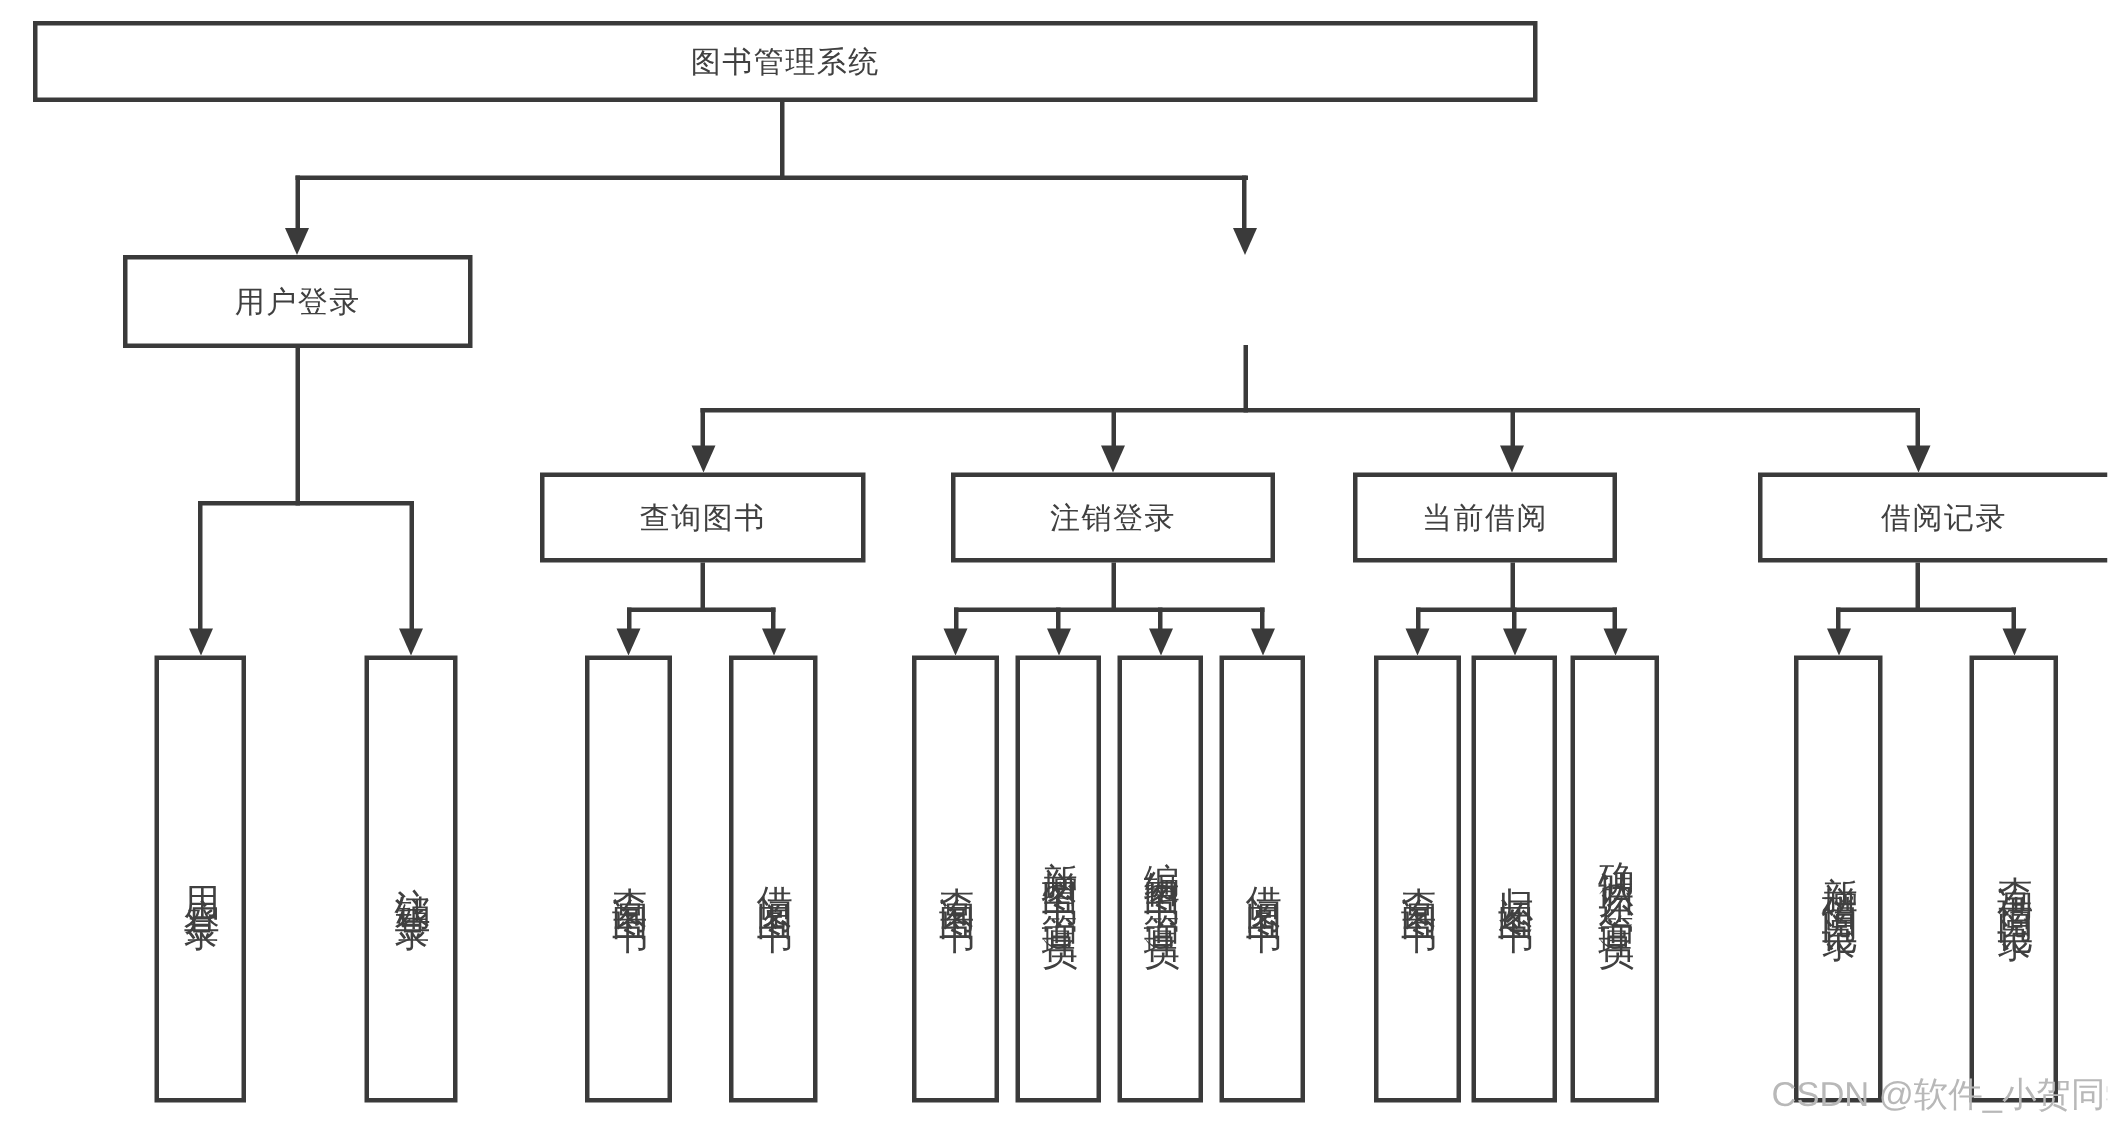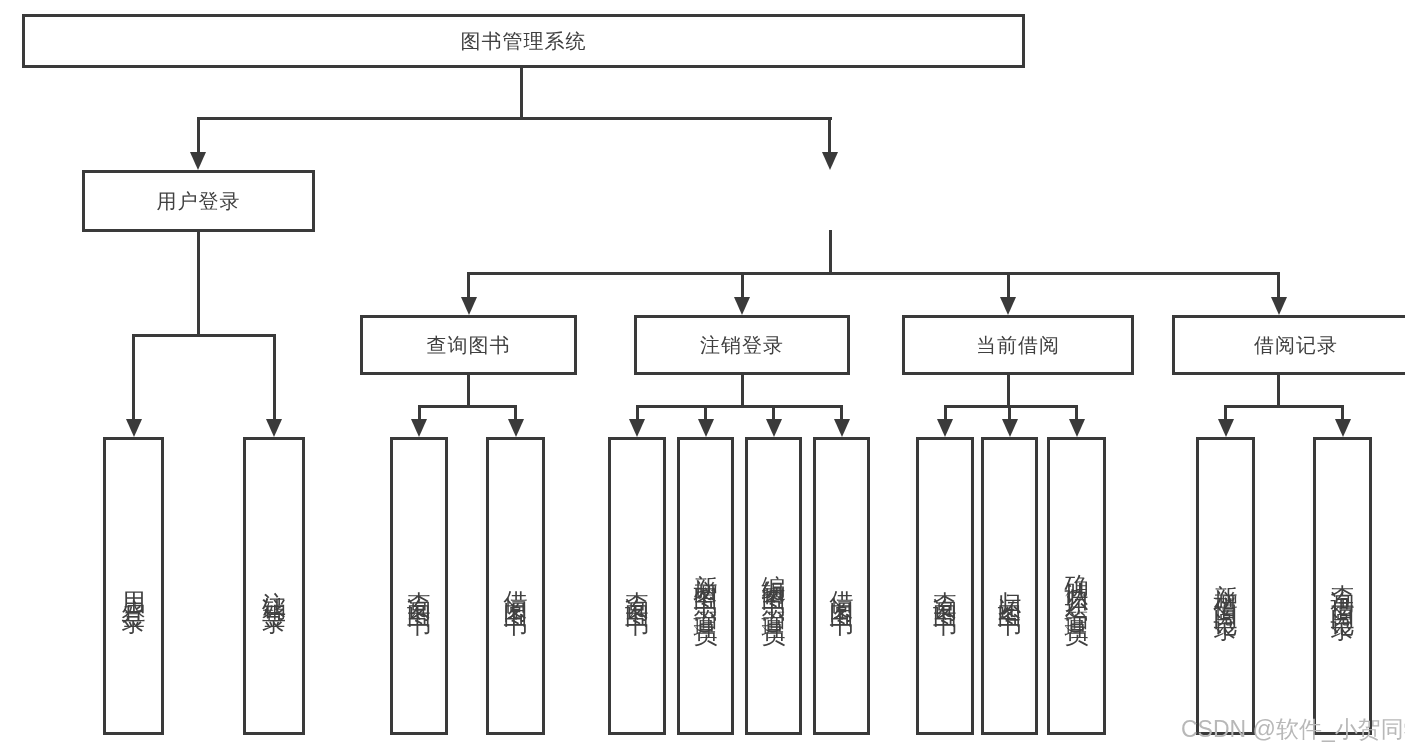--- a/index.html
+++ b/index.html
@@ -88,21 +88,21 @@
   <div class="arr" style="left:1000px;top:297px;"></div>
   <div class="vl" style="left:1277px;top:272px;height:28px;"></div>
   <div class="arr" style="left:1271px;top:297px;"></div>
 
   <div class="box hbox" style="left:360px;top:315px;width:217px;height:60px;">
     <span>查询图书</span>
   </div>
   <div class="box hbox" style="left:634px;top:315px;width:216px;height:60px;">
     <span>注销登录</span>
   </div>
-  <div class="box hbox" style="left:902px;top:315px;width:232px;height:60px;">
+  <div class="box hbox" style="left:902px;top:315px;width:176px;height:60px;">
     <span>当前借阅</span>
   </div>
   <div class="box hbox" style="left:1172px;top:315px;width:248px;height:60px;text-align:right;">
     <span>借阅记录</span>
   </div>
 
   <div class="vl" style="left:467px;top:375px;height:33px;"></div>
   <div class="hl" style="left:418px;top:405px;width:99px;"></div>
   <div class="vl" style="left:418px;top:405px;height:16px;"></div>
   <div class="arr" style="left:411px;top:419px;"></div>

